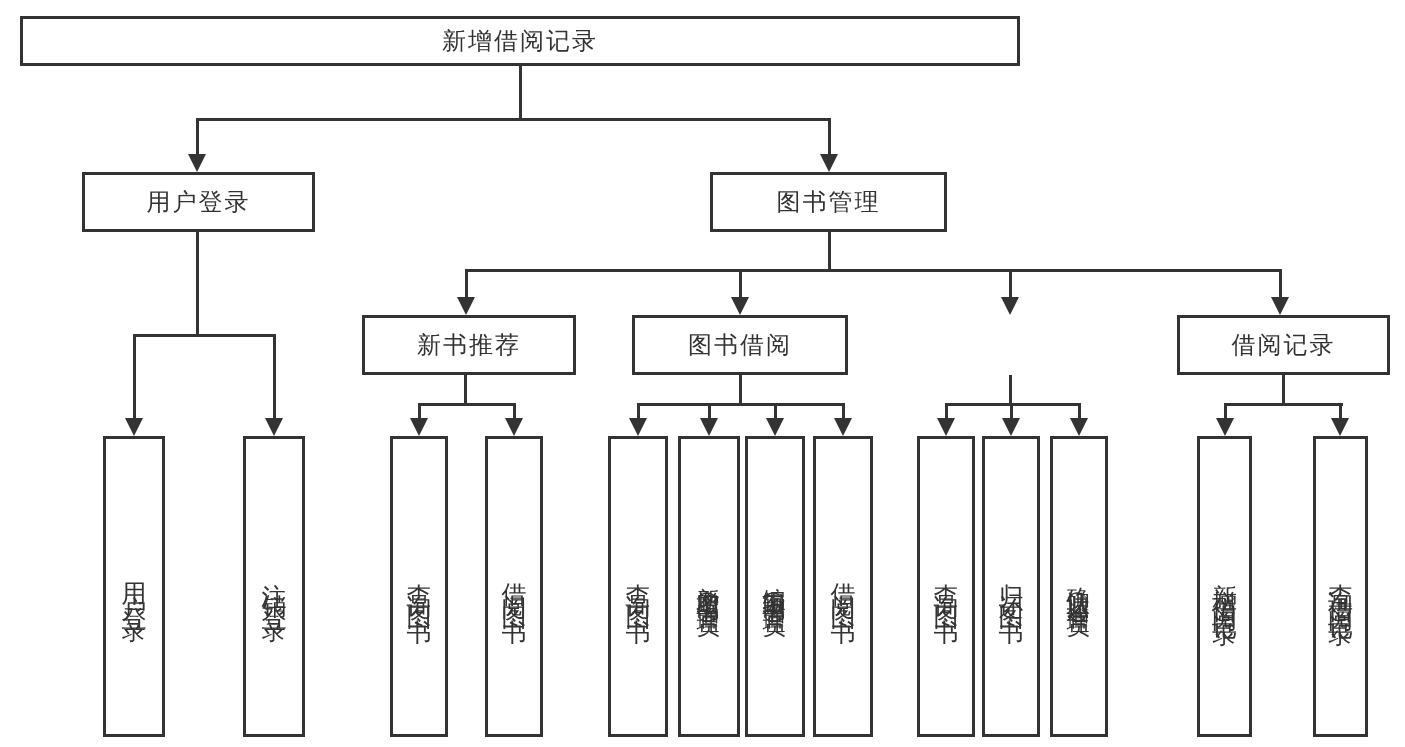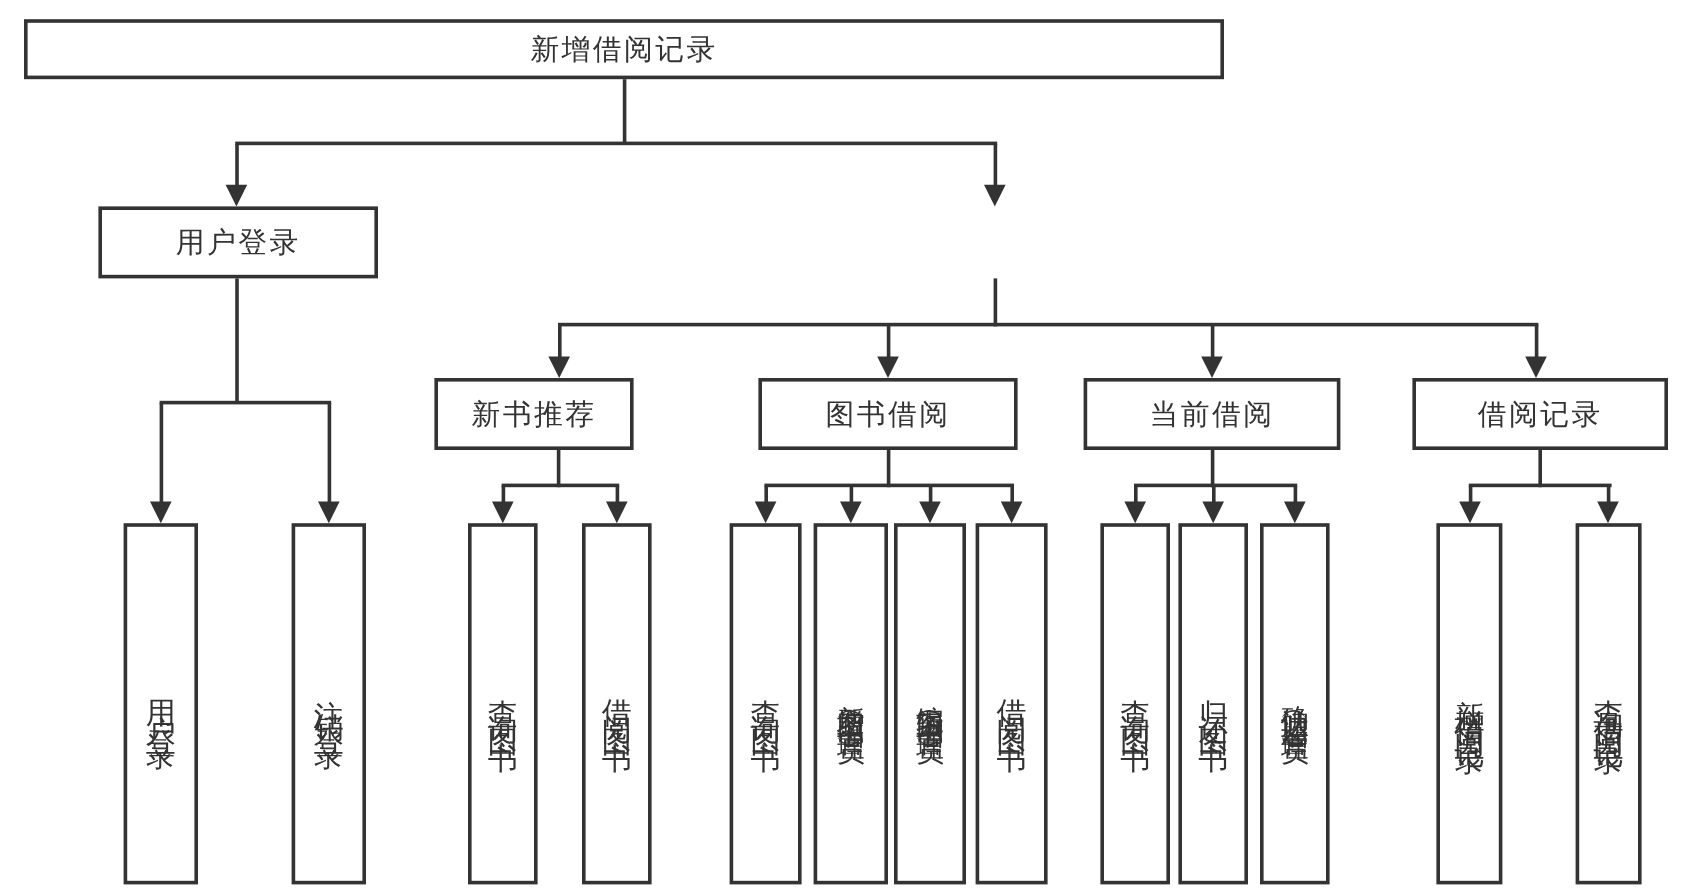--- a/index.html
+++ b/index.html
@@ -81,47 +81,47 @@
   <div class="line v" style="left:519px;top:66px;height:54px"></div>
   <div class="line h" style="left:196px;top:118px;width:635px"></div>
   <div class="line v" style="left:196px;top:120px;height:36px"></div>
   <div class="arrow" style="left:188px;top:154px"></div>
   <div class="line v" style="left:828px;top:120px;height:36px"></div>
   <div class="arrow" style="left:820px;top:154px"></div>
 
   <div class="node" style="left:82px;top:172px;width:233px;height:60px">
     <span class="hlabel">用户登录</span>
   </div>
+  <div class="node" style="left:710px;top:172px;width:237px;height:60px">
+    <span class="hlabel">图书管理</span>
+  </div>
 
   <div class="line v" style="left:196px;top:232px;height:104px"></div>
   <div class="line h" style="left:133px;top:334px;width:143px"></div>
   <div class="line v" style="left:133px;top:336px;height:84px"></div>
   <div class="arrow" style="left:125px;top:418px"></div>
   <div class="line v" style="left:273px;top:336px;height:84px"></div>
   <div class="arrow" style="left:265px;top:418px"></div>
 
   <div class="line v" style="left:828px;top:232px;height:40px"></div>
   <div class="line h" style="left:465px;top:269px;width:817px"></div>
   <div class="line v" style="left:465px;top:271px;height:28px"></div>
   <div class="arrow" style="left:457px;top:297px"></div>
   <div class="line v" style="left:739px;top:271px;height:28px"></div>
   <div class="arrow" style="left:731px;top:297px"></div>
   <div class="line v" style="left:1009px;top:271px;height:28px"></div>
   <div class="arrow" style="left:1001px;top:297px"></div>
   <div class="line v" style="left:1279px;top:271px;height:28px"></div>
   <div class="arrow" style="left:1271px;top:297px"></div>
 
-  <div class="node" style="left:362px;top:315px;width:166px;height:60px">
+  <div class="node" style="left:362px;top:315px;width:214px;height:60px">
     <span class="hlabel">新书推荐</span>
   </div>
   <div class="node" style="left:632px;top:315px;width:216px;height:60px">
     <span class="hlabel">图书借阅</span>
-  </div>
-  <div class="node" style="left:903px;top:315px;width:214px;height:60px">
-    <span class="hlabel">当前借阅</span>
   </div>
   <div class="node" style="left:1177px;top:315px;width:213px;height:60px">
     <span class="hlabel">借阅记录</span>
   </div>
 
   <div class="line v" style="left:464px;top:375px;height:31px"></div>
   <div class="line h" style="left:418px;top:403px;width:98px"></div>
   <div class="line v" style="left:418px;top:405px;height:15px"></div>
   <div class="arrow" style="left:410px;top:418px"></div>
   <div class="line v" style="left:513px;top:405px;height:15px"></div>

